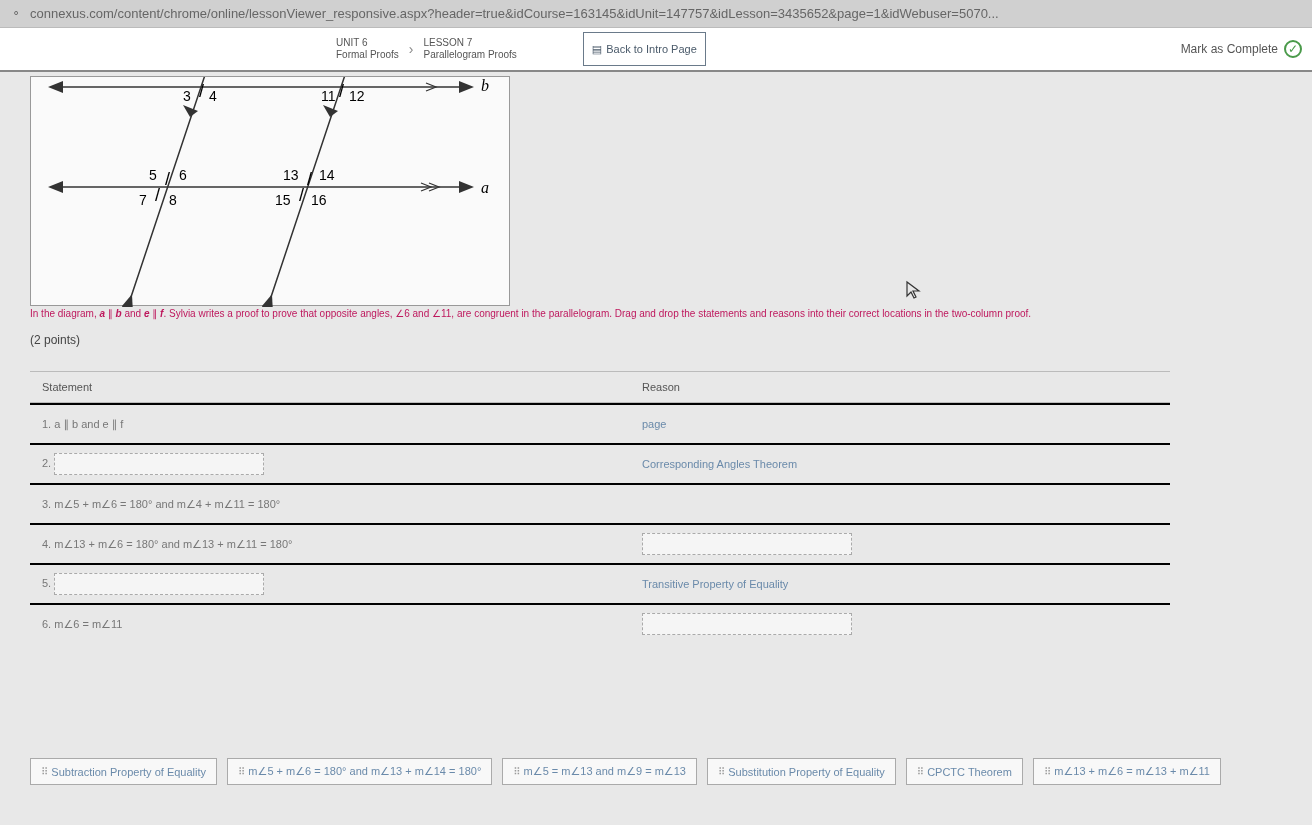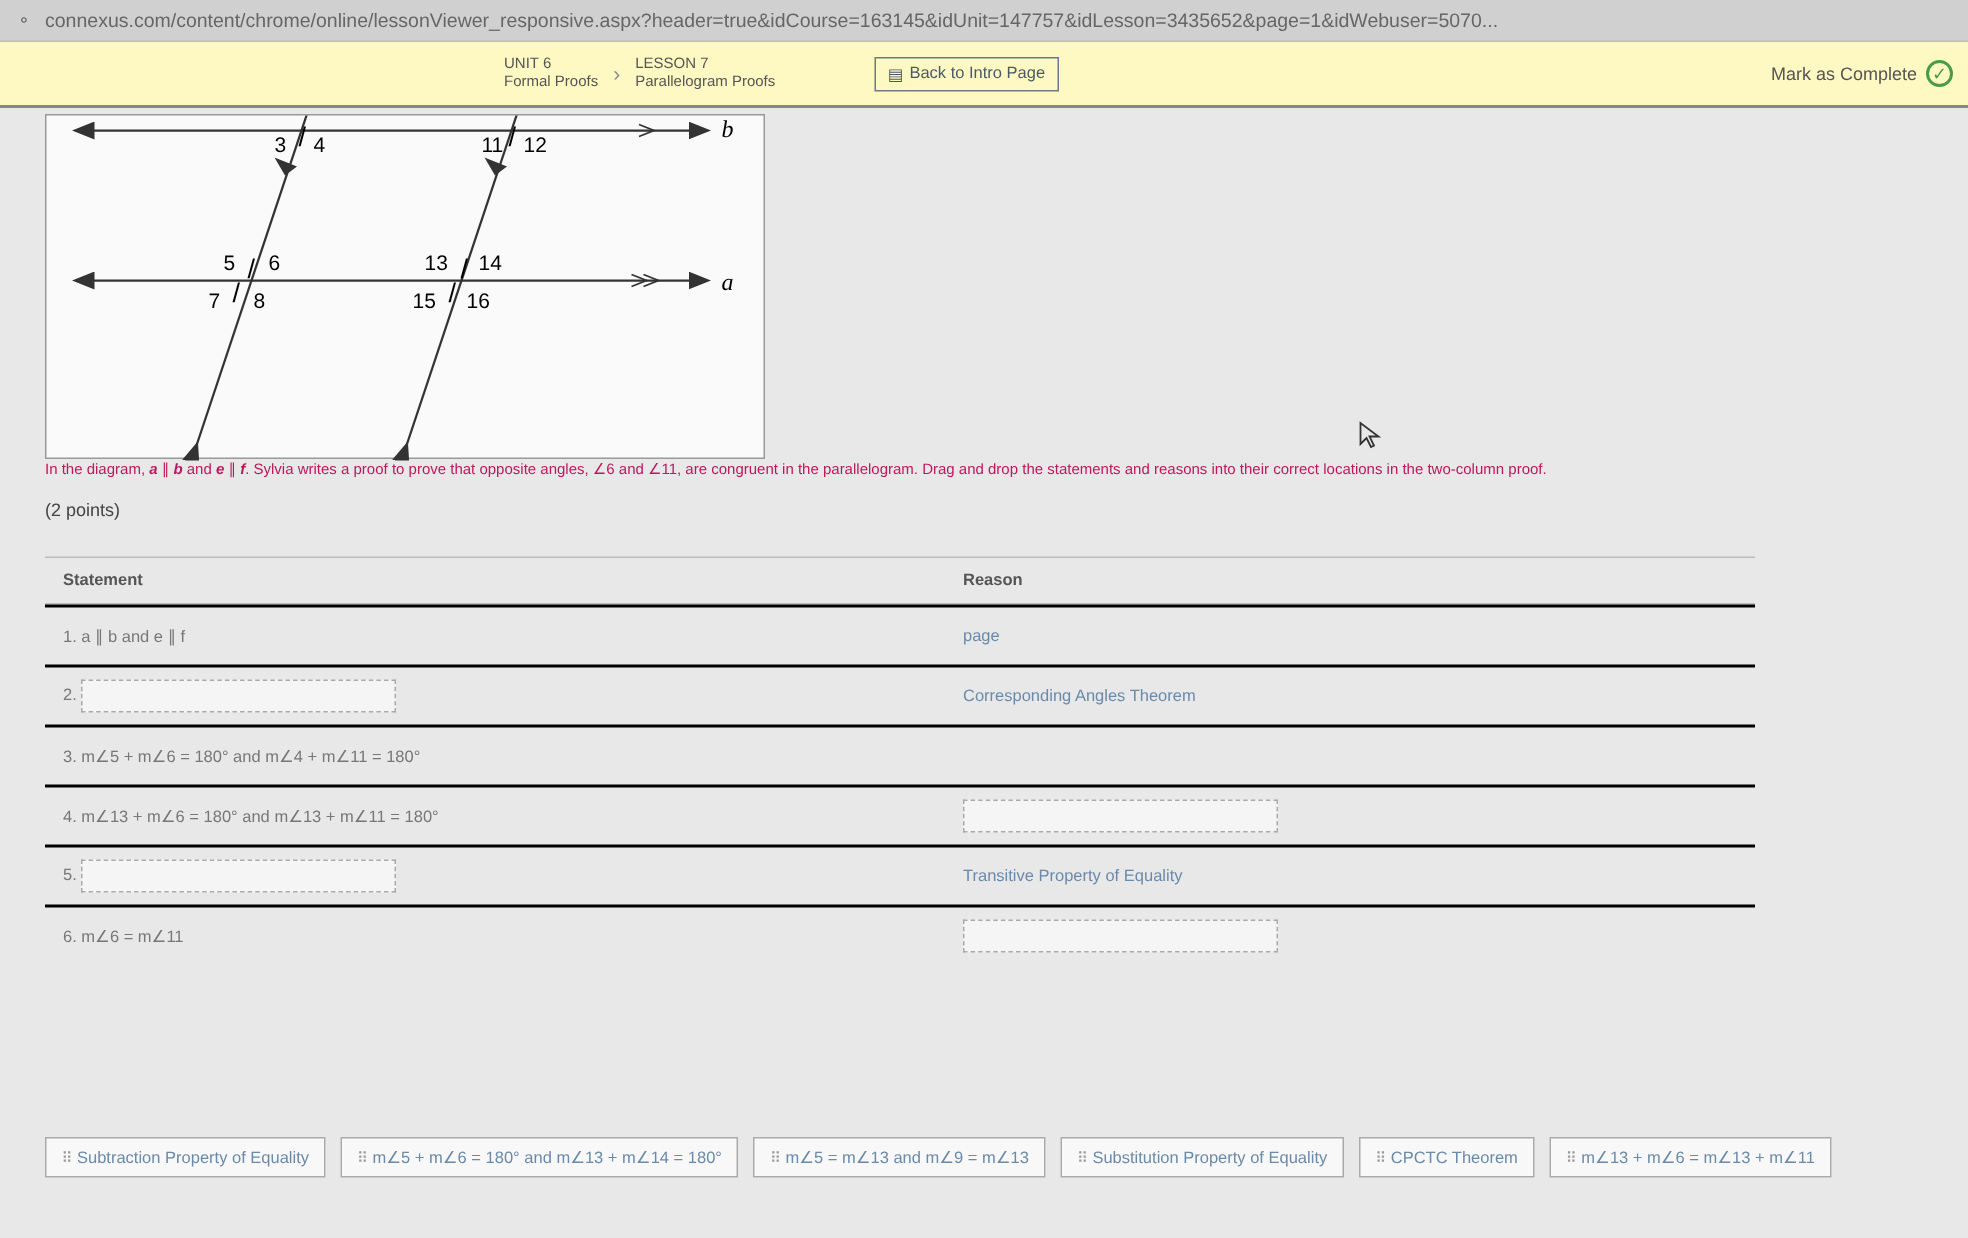--- a/index.html
+++ b/index.html
@@ -24,24 +24,23 @@
   .url-icon {
     width: 16px;
     height: 16px;
     margin-right: 6px;
     display: inline-flex;
     align-items: center;
     justify-content: center;
     font-size: 11px;
   }
   .header {
-    background: #fef9c3;
+    background: #ffffff;
     height: 44px;
     display: flex;
-    align-items: center;
     padding: 4px 10px;
     border-bottom: 2px solid #888;
   }
   .breadcrumb-section {
     display: flex;
     align-items: center;
     margin-left: 320px;
   }
   .bc-item {
     font-size: 10px;
@@ -112,21 +111,21 @@
   }
   .proof-row {
     display: flex;
     border-top: 2px solid #000000;
     min-height: 40px;
     align-items: center;
   }
   .proof-row.header-row {
     border-top: 1px solid #bbb;
     border-bottom: 1px solid #bbb;
-    font-weight: bold;
+    font-weight: normal;
     color: #555;
     min-height: 32px;
   }
   .stmt-col { width: 600px; padding: 8px 12px; color: #777; }
   .reason-col { width: 540px; padding: 8px 12px; color: #6a8aaa; }
   .header-row .stmt-col, .header-row .reason-col { color: #555; }
   .drop-slot {
     display: inline-block;
     border: 1px dashed #aaa;
     min-width: 210px;

